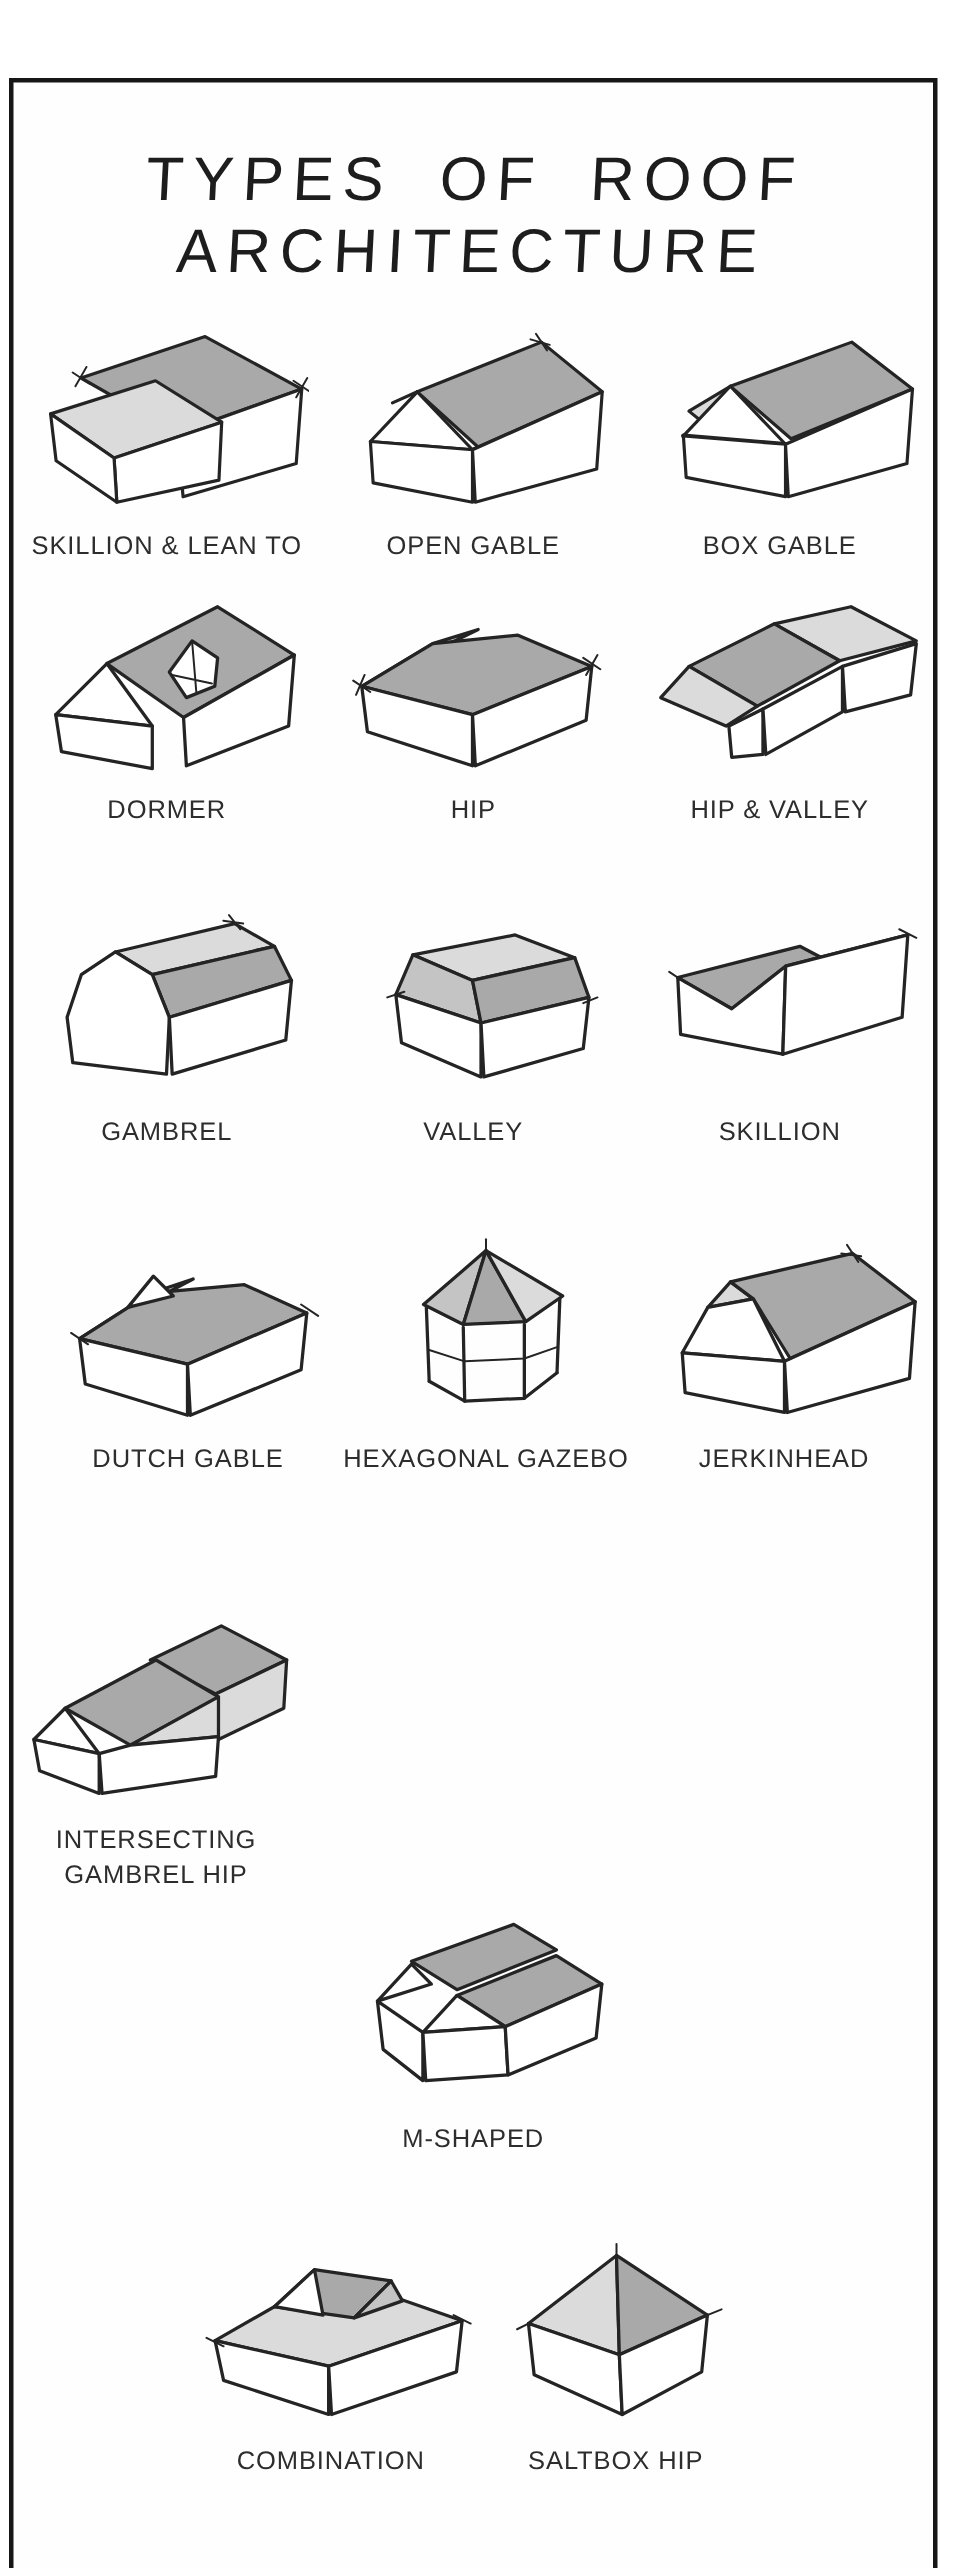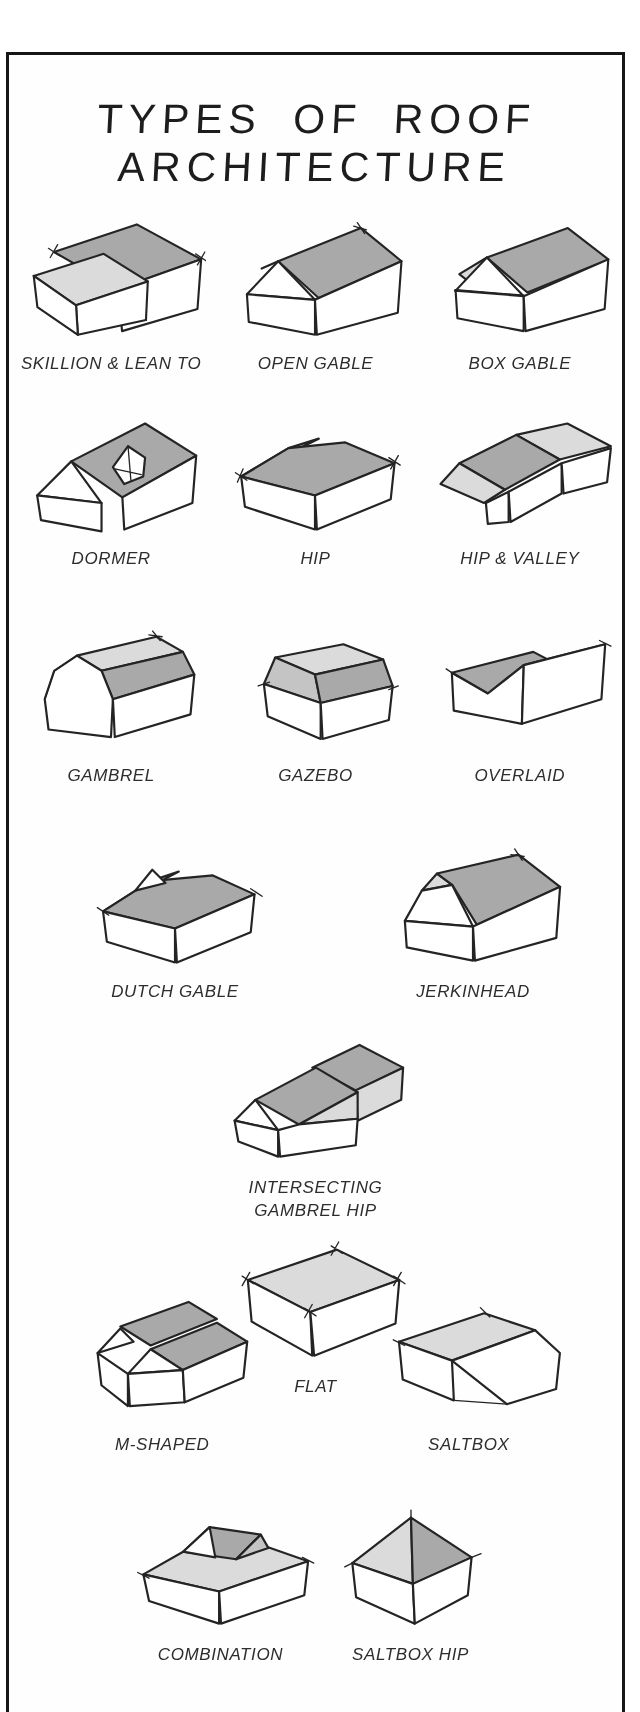--- a/index.html
+++ b/index.html
@@ -11,21 +11,21 @@
     position:absolute;left:6px;top:52px;width:619px;height:1700px;
     border:3px solid #161616;background:#fefefe;box-sizing:border-box;
   }
   .title{
     margin-top:40px;text-align:center;color:#1d1d1d;
     font-size:41px;line-height:1.18;letter-spacing:6px;word-spacing:14px;
     font-weight:400;transform:skewX(-3deg);
   }
   .title .t-line{display:block;}
   .grid{margin-top:14px;}
-  .row{display:flex;align-items:center;font-style:italic;}
+  .row{display:flex;align-items:flex-start;}
   .cell{
     flex:1;display:flex;flex-direction:column;align-items:center;
     justify-content:flex-end;box-sizing:border-box;padding-bottom:2px;
   }
   .r1{height:172px;} .r2{height:215px;} .r3{height:218px;}
   .r4{height:215px;margin-left:17px;} .r5{height:238px;flex-direction:column;} .r6{height:215px;} .r7{height:205px;}
   .row-last{justify-content:center;}
   .row-last .cell{flex:0 0 190px;}
   .lbl{
     margin-top:9px;font-size:17px;letter-spacing:0.6px;color:#2d2d2d;
@@ -138,45 +138,58 @@
         </div>
         <div class="cell">
           <svg class="sk" width="190" height="142" viewBox="0 0 200 150">
             <polygon class="fl" points="58,46 130,32 172,48 100,64"></polygon>
             <polygon class="fm" points="58,46 100,64 106,94 46,74"></polygon>
             <polygon class="fd" points="100,64 172,48 182,76 106,94"></polygon>
             <polygon class="fw" points="46,74 106,94 106,132 50,108"></polygon>
             <polygon class="fw" points="106,94 182,76 178,112 108,132"></polygon>
             <path class="thin" d="M40,76 l12,-4 M178,80 l10,-4"></path>
           </svg>
-          <div class="lbl">GAZEBO</div>
+          <div class="lbl">VALLEY</div>
         </div>
         <div class="cell">
           <svg class="sk" width="190" height="142" viewBox="0 0 200 150">
             <polygon class="fd" points="28,62 114,40 152,60 66,84"></polygon>
             <polygon class="fl" points="66,84 152,60 190,32 104,54"></polygon>
             <polygon class="fw" points="28,62 66,84 104,54 102,116 30,102"></polygon>
             <polygon class="fw" points="104,54 190,32 186,90 102,116"></polygon>
             <path class="thin" d="M22,58 l12,8 M184,28 l12,6"></path>
           </svg>
-          <div class="lbl">OVERLAID</div>
+          <div class="lbl">SKILLION</div>
         </div>
       </div>
 
       <div class="row r4">
         <div class="cell">
           <svg class="sk" width="190" height="142" viewBox="0 0 200 150">
             <polygon class="fl" points="24,86 104,44 74,54"></polygon>
             <polygon class="fd" points="24,86 100,104 184,68 140,48 74,54"></polygon>
             <polygon class="fw" points="58,64 76,42 90,56"></polygon>
             <polygon class="fw" points="24,86 100,104 100,140 28,118"></polygon>
             <polygon class="fw" points="100,104 184,68 180,108 102,140"></polygon>
             <path class="thin" d="M18,82 l12,8 M180,62 l12,8"></path>
           </svg>
           <div class="lbl">DUTCH GABLE</div>
+        </div>
+        <div class="cell">
+          <svg class="sk" width="190" height="142" viewBox="0 0 200 150">
+            <polygon class="fm" points="100,24 56,62 84,76"></polygon>
+            <polygon class="fd" points="100,24 84,76 128,74"></polygon>
+            <polygon class="fl" points="100,24 128,74 154,56"></polygon>
+            <line class="thin" x1="100" y1="24" x2="100" y2="16"></line>
+            <path class="thin" d="M56,62 L84,76 L128,74 L154,56"></path>
+            <path d="M58,64 L60,116 M84,78 L85,130 M127,76 L127,128 M152,58 L150,110"></path>
+            <path class="thin" d="M60,94 L85,102 L127,100 L150,92"></path>
+            <path d="M60,116 L85,130 L127,128 L150,110"></path>
+          </svg>
+          <div class="lbl">HEXAGONAL GAZEBO</div>
         </div>
         <div class="cell">
           <svg class="sk" width="190" height="142" viewBox="0 0 200 150">
             <polygon class="fl" points="46,64 78,58 62,46"></polygon>
             <polygon class="fd" points="62,46 148,26 192,60 104,100 78,58"></polygon>
             <polygon class="fw" points="28,96 46,64 78,58 100,102"></polygon>
             <polygon class="fw" points="28,96 100,102 100,138 30,124"></polygon>
             <polygon class="fw" points="100,102 192,60 188,114 102,138"></polygon>
             <path class="thin" d="M144,20 l8,12 M140,26 l14,2"></path>
           </svg>
@@ -190,55 +203,35 @@
             <polygon class="fd" points="96,44 146,20 192,44 142,68"></polygon>
             <polygon class="fl" points="142,68 192,44 190,78 144,100"></polygon>
             <polygon class="fd" points="36,78 100,44 144,70 82,104"></polygon>
             <polygon class="fl" points="82,104 144,70 144,98"></polygon>
             <polygon class="fw" points="14,100 36,78 60,110"></polygon>
             <polygon class="fw" points="14,100 60,110 60,138 18,122"></polygon>
             <polygon class="fw" points="60,110 82,104 144,98 142,126 62,138"></polygon>
           </svg>
           <div class="lbl"><span>INTERSECTING</span><br><span>GAMBREL HIP</span></div>
         </div>
-        <div class="cell">
-          <svg class="sk" width="190" height="142" viewBox="0 0 200 150">
-            <polygon class="fl" points="28,58 122,26 188,58 94,92"></polygon>
-            <path class="thin" d="M30,64 L94,97 M188,63 L96,97"></path>
-            <polygon class="fw" points="28,58 94,92 96,138 32,102"></polygon>
-            <polygon class="fw" points="94,92 188,58 184,104 98,138"></polygon>
-            <path class="thin" d="M22,54 l12,8 M30,50 l-8,14 M182,54 l12,8 M190,50 l-8,14 M88,88 l12,8 M96,84 l-8,14 M116,22 l12,8 M124,18 l-8,14"></path>
-          </svg>
-          <div class="lbl">FLAT</div>
-        </div>
       </div>
 
       <div class="row r6">
         <div class="cell">
           <svg class="sk" width="190" height="142" viewBox="0 0 200 150">
             <polygon class="fd" points="56,46 128,20 158,38 88,66"></polygon>
             <polygon class="fw" points="32,74 56,48 70,62"></polygon>
             <polygon class="fd" points="88,70 158,42 190,62 122,92"></polygon>
             <polygon class="fw" points="64,96 88,70 122,92"></polygon>
             <polygon class="fw" points="32,74 64,96 64,130 36,108"></polygon>
             <polygon class="fw" points="64,96 122,92 124,126 66,130"></polygon>
             <polygon class="fw" points="122,92 190,62 186,100 124,126"></polygon>
           </svg>
           <div class="lbl">M-SHAPED</div>
         </div>
-        <div class="cell">
-          <svg class="sk" width="190" height="142" viewBox="0 0 200 150">
-            <polygon class="fl" points="26,62 116,32 170,50 82,82"></polygon>
-            <polygon class="fw" points="170,50 196,74 192,112 140,128 82,82"></polygon>
-            <polygon class="fw" points="26,62 82,82 84,124 30,102"></polygon>
-            <path class="thin" d="M84,124 L140,128"></path>
-            <path class="thin" d="M20,60 l12,6 M112,26 l10,10"></path>
-          </svg>
-          <div class="lbl">SALTBOX</div>
-        </div>
       </div>
 
       <div class="row r7 row-last">
         <div class="cell">
           <svg class="sk" width="190" height="142" viewBox="0 0 200 150">
             <polygon class="fl" points="18,86 98,104 192,72 146,56 60,62"></polygon>
             <polygon class="fd" points="60,62 88,36 142,44 116,70"></polygon>
             <polygon class="fm" points="116,70 142,44 150,58"></polygon>
             <polygon class="fw" points="60,62 88,36 94,68"></polygon>
             <polygon class="fw" points="18,86 98,104 98,138 24,114"></polygon>

